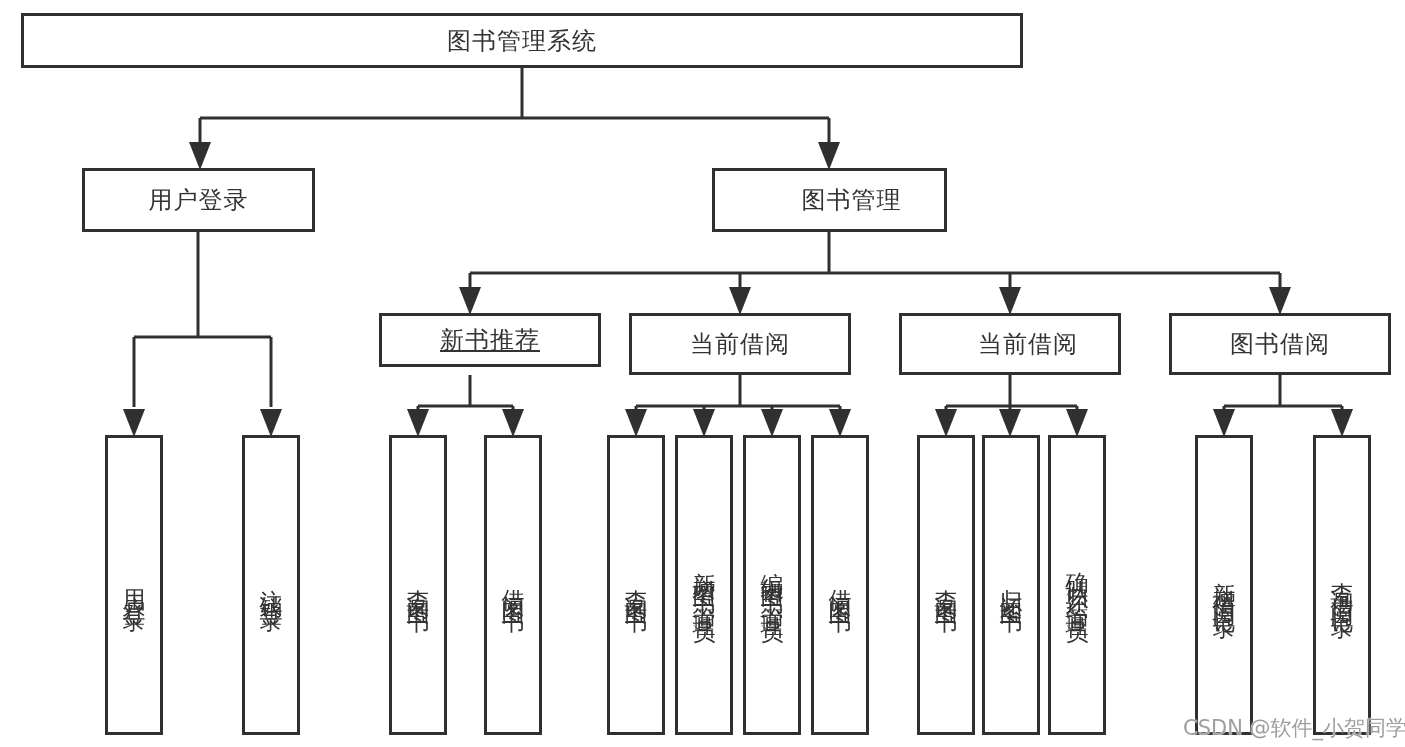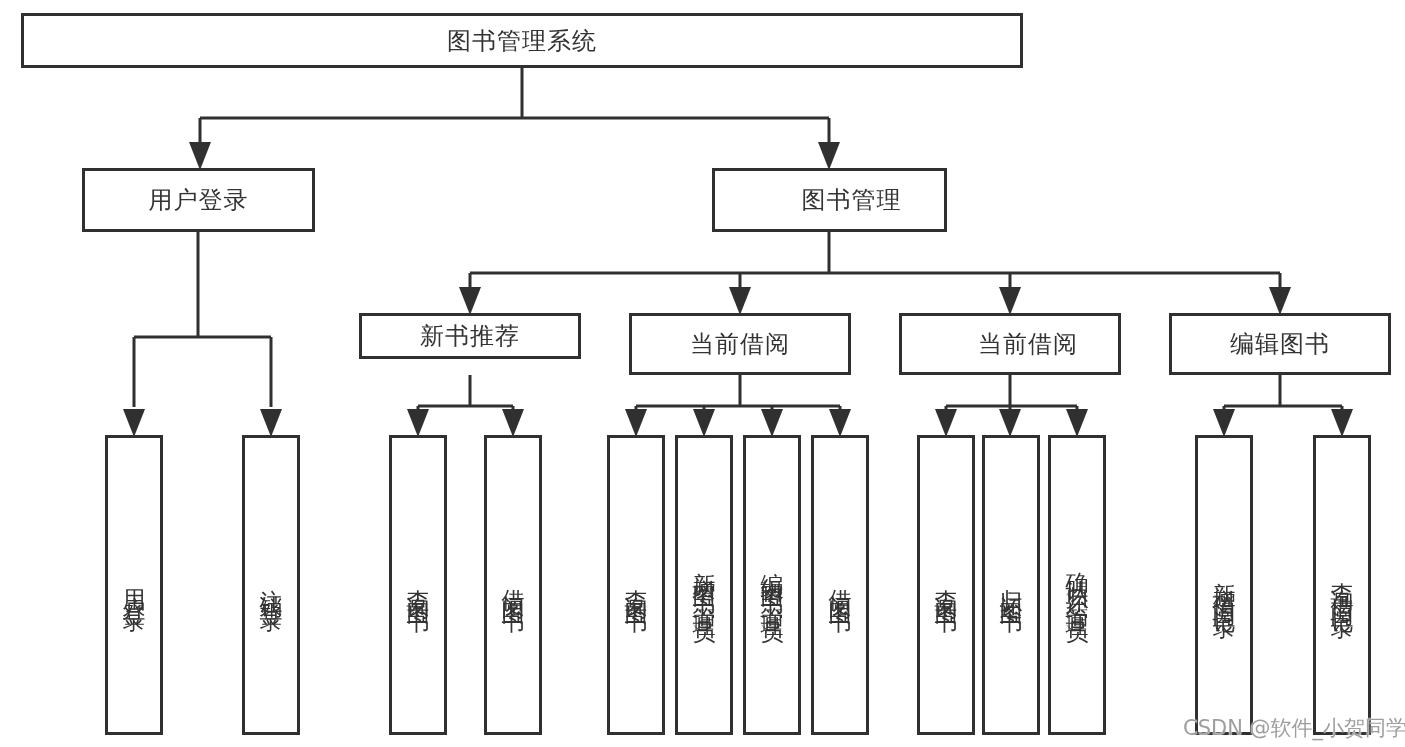--- a/index.html
+++ b/index.html
@@ -93,31 +93,31 @@
     <span class="hlabel">图书管理系统</span>
   </div>
 
   <div class="node" style="left:82px; top:168px; width:233px; height:64px;">
     <span class="hlabel">用户登录</span>
   </div>
   <div class="node" style="left:712px; top:168px; width:235px; height:64px;padding-left:44px;">
     <span class="hlabel">图书管理</span>
   </div>
 
-  <div class="node" style="left:359px; top:313px; width:222px; height:46px;">
+  <div class="node" style="left:379px; top:313px; width:222px; height:54px;text-decoration:underline;">
     <span class="hlabel">新书推荐</span>
   </div>
   <div class="node" style="left:629px; top:313px; width:222px; height:62px;">
     <span class="hlabel">当前借阅</span>
   </div>
   <div class="node" style="left:899px; top:313px; width:222px; height:62px;padding-left:36px;">
     <span class="hlabel">当前借阅</span>
   </div>
   <div class="node" style="left:1169px; top:313px; width:222px; height:62px;">
-    <span class="hlabel">编辑图书</span>
+    <span class="hlabel">图书借阅</span>
   </div>
 
   <div class="node" style="left:105px; top:435px; width:58px; height:300px;">
     <span class="vtext">用户登录</span>
   </div>
   <div class="node" style="left:242px; top:435px; width:58px; height:300px;">
     <span class="vtext">注销登录</span>
   </div>
 
   <div class="node" style="left:389px; top:435px; width:58px; height:300px;">

